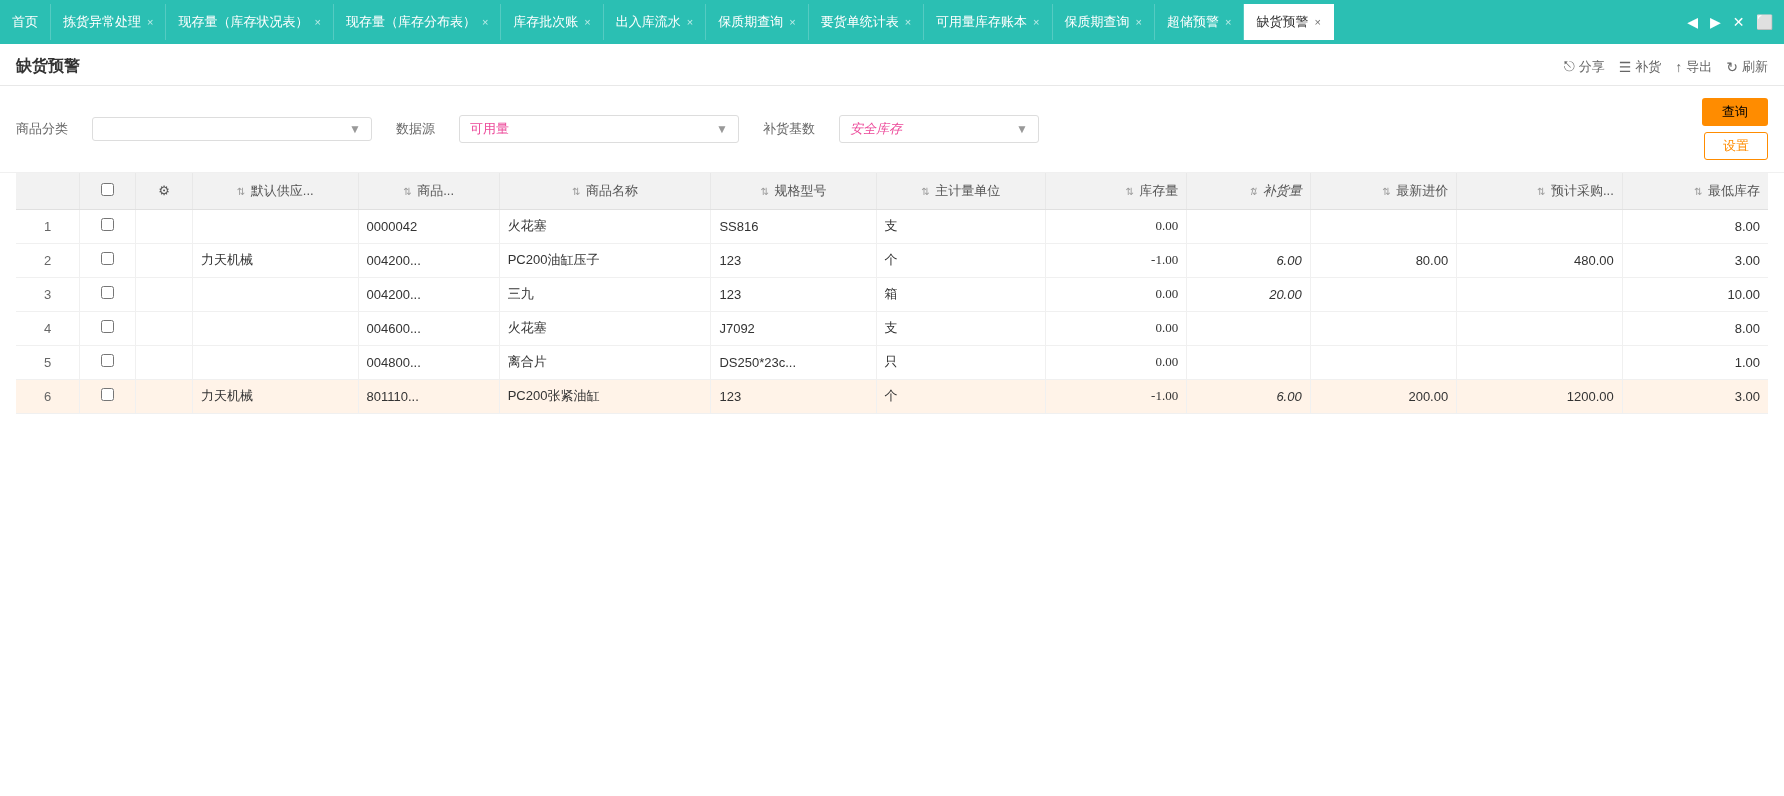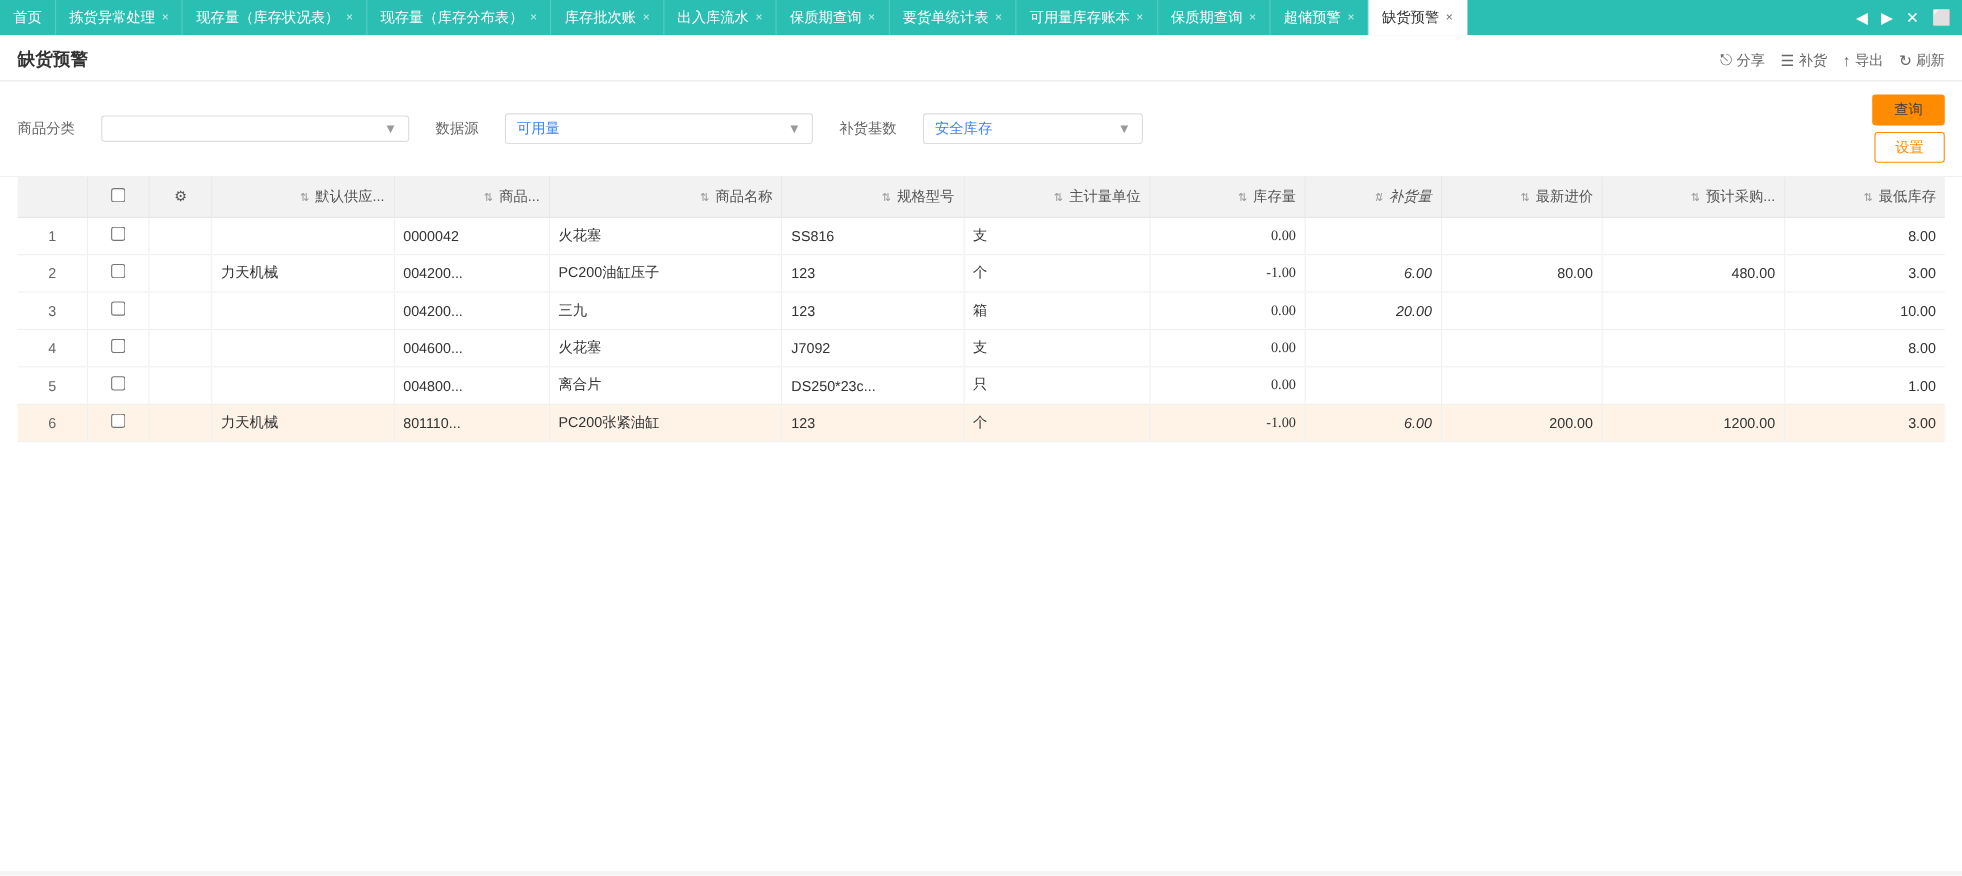--- a/index.html
+++ b/index.html
@@ -3,21 +3,21 @@
   <meta charset="utf-8">
   <style>
     * { box-sizing: border-box; margin: 0; padding: 0; }
     body { font-family: 'Microsoft YaHei', Arial, sans-serif; font-size: 13px; background: #f5f5f5; color: #333; }
 
     
     .tab-bar {
       display: flex;
       align-items: center;
       background: #2bbfb3;
-      height: 32px;
+      height: 44px;
       overflow: hidden;
     }
     .tab-item {
       display: flex;
       align-items: center;
       padding: 0 12px;
       height: 36px;
       color: #fff;
       cursor: pointer;
       white-space: nowrap;
@@ -108,37 +108,37 @@
       cursor: pointer;
       background: #fff;
       position: relative;
     }
     .filter-select-text {
       flex: 1;
       font-size: 13px;
       color: #999;
     }
     .filter-select-text.has-value {
-      color: #3b82f6;
+      color: #ec4899;
     }
     .filter-select-arrow {
       color: #999;
       font-size: 12px;
       margin-left: 8px;
     }
     .filter-actions {
       margin-left: auto;
       display: flex;
       flex-direction: column;
       gap: 6px;
       align-items: flex-end;
     }
     .btn-primary {
       background: #ff8c00;
-      color: #404040;
+      color: #000000;
       border: none;
       padding: 5px 20px;
       border-radius: 3px;
       cursor: pointer;
       font-size: 13px;
     }
     .btn-default {
       background: #fff;
       color: #ff8c00;
       border: 1px solid #ff8c00;
@@ -155,21 +155,21 @@
     table {
       width: 100%;
       border-collapse: collapse;
       font-size: 13px;
     }
     thead tr {
       background: #f2f2f2;
       height: 36px;
     }
     thead th {
-      text-align: right;
+      text-align: center;
       padding: 0 8px;
       font-weight: normal;
       color: #555;
       border-bottom: 1px solid #e0e0e0;
       border-right: 1px solid #e8e8e8;
       white-space: nowrap;
     }
     thead th:last-child { border-right: none; }
     tbody tr {
       height: 34px;
@@ -296,21 +296,21 @@
     </div>
     <div class="filter-group">
       <span class="filter-label">数据源</span>
       <div class="filter-select" style="min-width:280px;">
         <span class="filter-select-text has-value">可用量</span>
         <span class="filter-select-arrow">▼</span>
       </div>
     </div>
     <div class="filter-group">
       <span class="filter-label">补货基数</span>
-      <div class="filter-select" style="min-width:200px;">
+      <div class="filter-select" style="min-width:200px;font-style:italic;">
         <span class="filter-select-text has-value">安全库存</span>
         <span class="filter-select-arrow">▼</span>
       </div>
     </div>
     <div class="filter-actions">
       <button class="btn-primary">查询</button>
       <button class="btn-default">设置</button>
     </div>
   </div>
 

